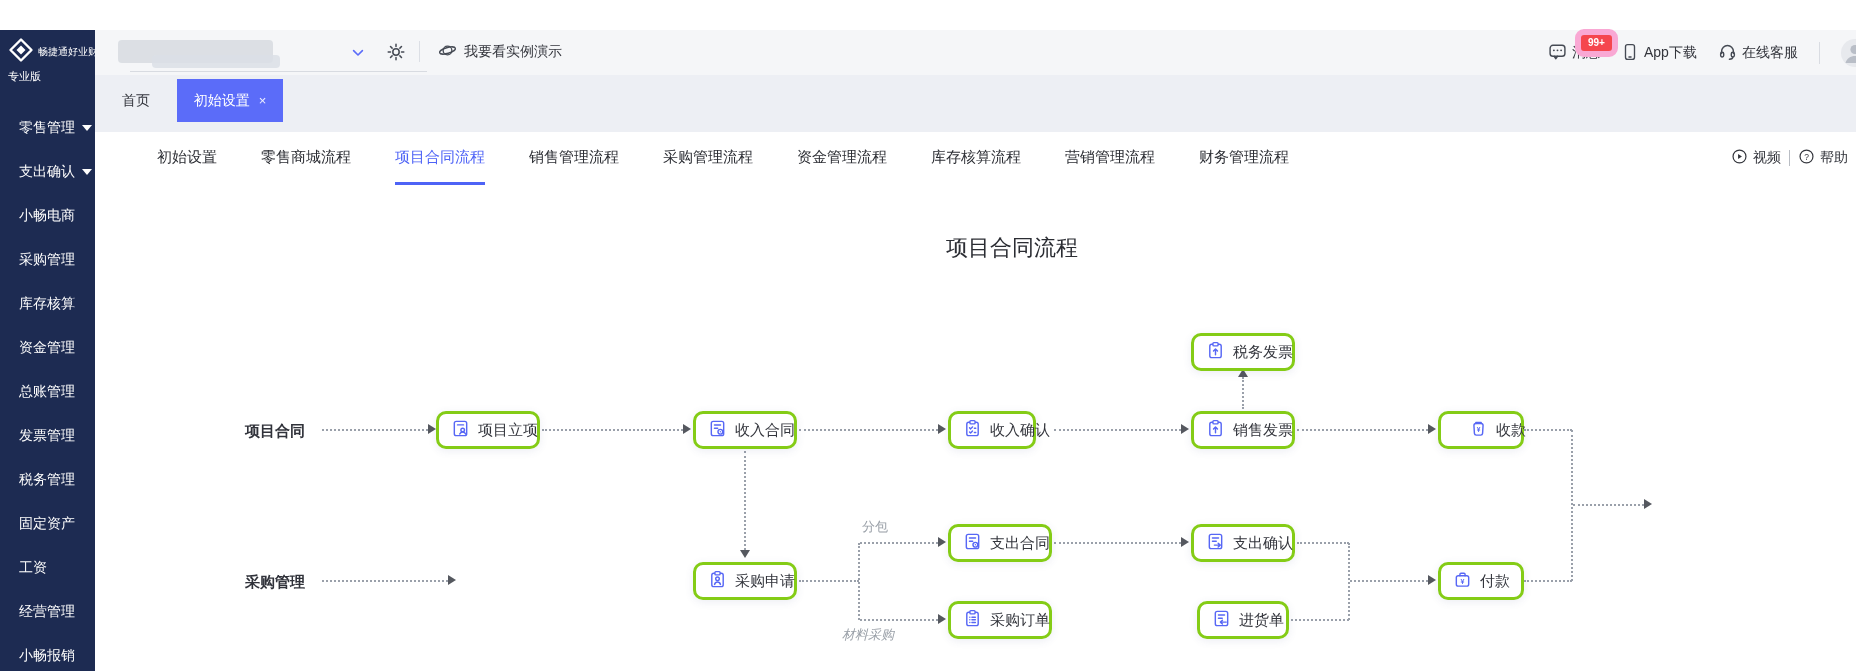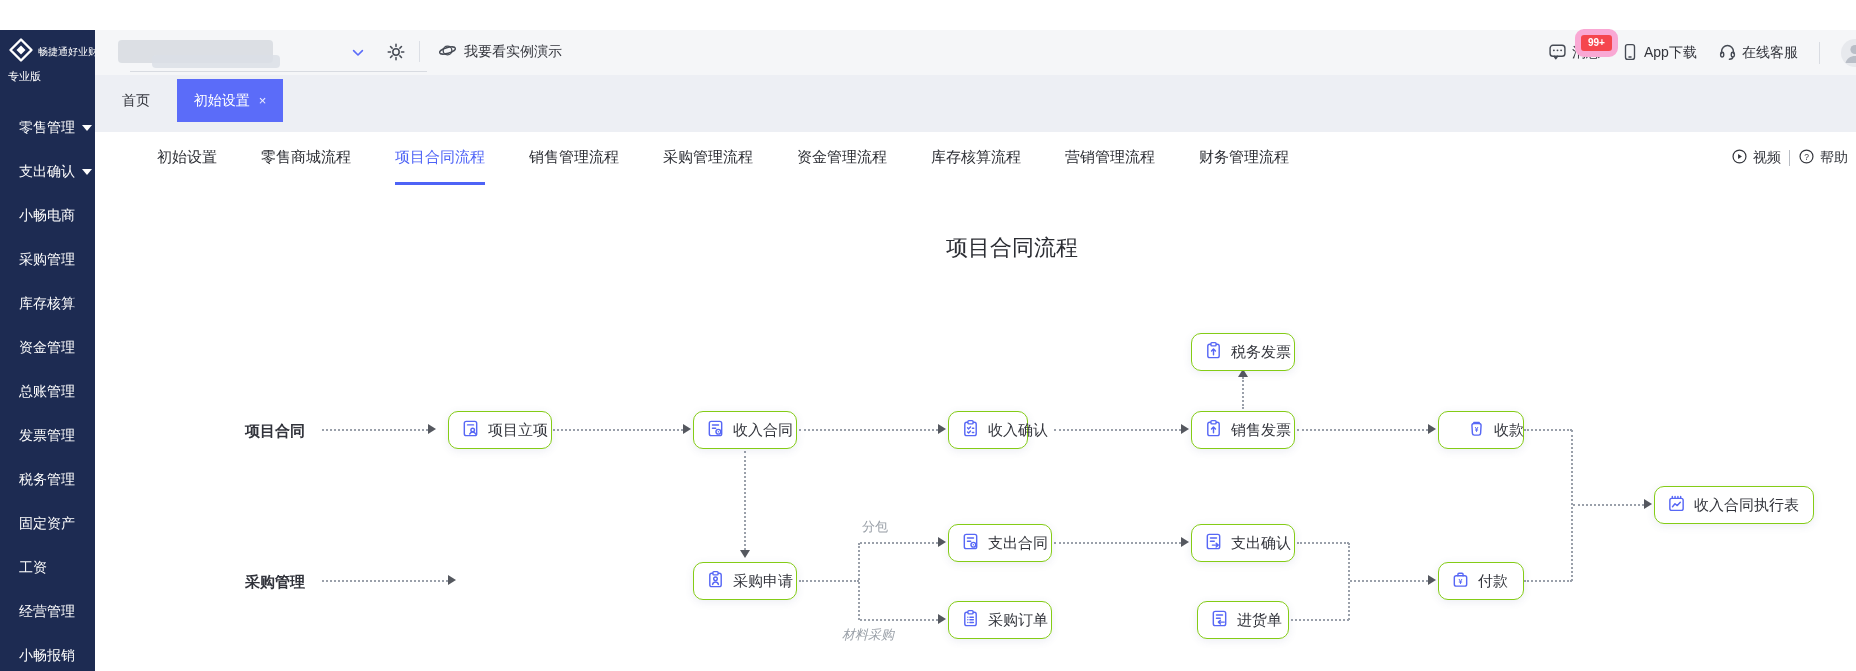--- a/index.html
+++ b/index.html
@@ -50,21 +50,21 @@
   .snav { font-size:15px; color:#2b2d33; cursor:pointer; height:53px; line-height:50px; white-space:nowrap; }
   .snav.active { color:#4e63f6; border-bottom:3px solid #4e63f6; font-weight:500; }
   .subnav-right { position:absolute; right:8px; top:148px; display:flex; align-items:center; gap:8px; font-size:14px; color:#33353c;justify-content:flex-end; }
   .sr-item { display:flex; align-items:center; gap:5px; cursor:pointer; }
   .sr-div { width:1px; height:16px; background:#b9bdc4; }
 
   
   .flow-title { position:absolute; left:887px; top:233px; width:250px; text-align:center; font-size:22px; font-weight:500; color:#2b2d33; }
   .lane { position:absolute; font-size:15px; font-weight:700; color:#30323a; }
   .fnode { position:absolute; height:38px; display:flex; align-items:center; gap:8px; padding:0 12px; background:#fff;
-    border:1px solid #84cc16; border-radius:10px; box-shadow:0 2px 8px rgba(70,80,140,.10); font-size:15px; color:#33353c; cursor:pointer; white-space:nowrap; }
+    border:3px solid #84cc16; border-radius:10px; box-shadow:0 2px 8px rgba(70,80,140,.10); font-size:15px; color:#33353c; cursor:pointer; white-space:nowrap; }
   .fnode svg { flex:0 0 auto; }
   .hline { position:absolute; height:0; border-top:2px dotted #9aa0aa; }
   .vline { position:absolute; width:0; border-left:2px dotted #9aa0aa; }
   .ar { position:absolute; width:0; height:0; border-top:5px solid transparent; border-bottom:5px solid transparent; border-left:8px solid #55585f; }
   .au { position:absolute; width:0; height:0; border-left:5px solid transparent; border-right:5px solid transparent; border-bottom:8px solid #55585f; }
   .ad { position:absolute; width:0; height:0; border-left:5px solid transparent; border-right:5px solid transparent; border-top:8px solid #55585f; }
   .blabel { position:absolute; font-size:13px; color:#9aa0a8; white-space:nowrap; }
 </style>
 </head>
 <body>
@@ -288,39 +288,39 @@
 
   <div class="hline" style="left:1524px; top:429px; width:48px;"></div>
   <div class="vline" style="left:1571px; top:430px; height:151px;"></div>
   <div class="hline" style="left:1524px; top:580px; width:48px;"></div>
   <div class="hline" style="left:1573px; top:504px; width:71px;"></div>
     <div class="ar" style="left:1644px; top:499px;"></div>
 
   <div class="blabel" style="left:862px; top:518px;">分包</div>
   <div class="blabel" style="left:842px; top:626px;font-style:italic;">材料采购</div>
 
-  <div class="fnode" style="left:448px; top:411px; width:104px;">
+  <div class="fnode" style="left:436px; top:411px; width:104px;">
     <span><svg width="19" height="19" viewBox="0 0 20 20" fill="none" stroke="#5767f5" stroke-width="1.5" stroke-linecap="round" stroke-linejoin="round">
           <rect x="3.5" y="2.5" width="13" height="15" rx="2"></rect>
           <path d="M6.8 6.2h6.4"></path>
           <circle cx="12.3" cy="11.6" r="1.9"></circle>
           <path d="M9.2 15.8c.5-1.5 1.7-2.2 3.1-2.2s2.6.7 3.1 2.2"></path>
         </svg></span>
     <span>项目立项</span>
   </div>
   <div class="fnode" style="left:693px; top:411px; width:104px;">
     <span><svg width="19" height="19" viewBox="0 0 20 20" fill="none" stroke="#5767f5" stroke-width="1.5" stroke-linecap="round" stroke-linejoin="round">
           <rect x="3.5" y="2.5" width="13" height="15" rx="2"></rect>
           <path d="M6.8 6.3h6.4M6.8 9.7h3.4"></path>
           <circle cx="13" cy="13.4" r="2.5"></circle>
           <circle cx="13" cy="13.4" r=".7" fill="#5767f5" stroke="none"></circle>
         </svg></span>
     <span>收入合同</span>
   </div>
-  <div class="fnode" style="left:948px; top:411px; width:80px;">
+  <div class="fnode" style="left:948px; top:411px; width:88px;">
     <span><svg width="19" height="19" viewBox="0 0 20 20" fill="none" stroke="#5767f5" stroke-width="1.5" stroke-linecap="round" stroke-linejoin="round">
           <rect x="4" y="3.5" width="12" height="14" rx="2"></rect>
           <rect x="7.3" y="1.7" width="5.4" height="3.4" rx="1" fill="#fff"></rect>
           <path d="M6.9 9.3l1.1 1.1 2-2.1M12 9.8h1.4M6.9 13.7l1.1 1.1 2-2.1M12 14.2h1.4"></path>
         </svg></span>
     <span>收入确认</span>
   </div>
   <div class="fnode" style="left:1191px; top:411px; width:104px;">
     <span><svg width="19" height="19" viewBox="0 0 20 20" fill="none" stroke="#5767f5" stroke-width="1.5" stroke-linecap="round" stroke-linejoin="round">
           <rect x="4" y="3.5" width="12" height="14" rx="2"></rect>
@@ -388,22 +388,14 @@
     <span>进货单</span>
   </div>
   <div class="fnode" style="left:1438px; top:562px; width:86px;">
     <span><svg width="19" height="19" viewBox="0 0 20 20" fill="none" stroke="#5767f5" stroke-width="1.5" stroke-linecap="round" stroke-linejoin="round">
           <rect x="3.5" y="6" width="13" height="11" rx="2"></rect>
           <path d="M7.3 6V4.6c0-.6.5-1.1 1.1-1.1h3.2c.6 0 1.1.5 1.1 1.1V6"></path>
           <text x="10" y="14.6" font-size="7.5" text-anchor="middle" fill="#5767f5" stroke="none" font-weight="bold" font-family="Liberation Sans,sans-serif">¥</text>
         </svg></span>
     <span>付款</span>
   </div>
-  <div class="fnode" style="left:1654px; top:486px; width:160px;">
-    <span><svg width="19" height="19" viewBox="0 0 20 20" fill="none" stroke="#5767f5" stroke-width="1.5" stroke-linecap="round" stroke-linejoin="round">
-          <rect x="3" y="4.6" width="14" height="12.6" rx="2"></rect>
-          <path d="M5.6 2.6v1.6M8.5 2.6v1.6M11.5 2.6v1.6M14.4 2.6v1.6"></path>
-          <path d="M5.8 13.4l2.6-3.2 2.4 2 3.2-3.6"></path>
-        </svg></span>
-    <span>收入合同执行表</span>
-  </div>
 
 </div>
 
 </body></html>

